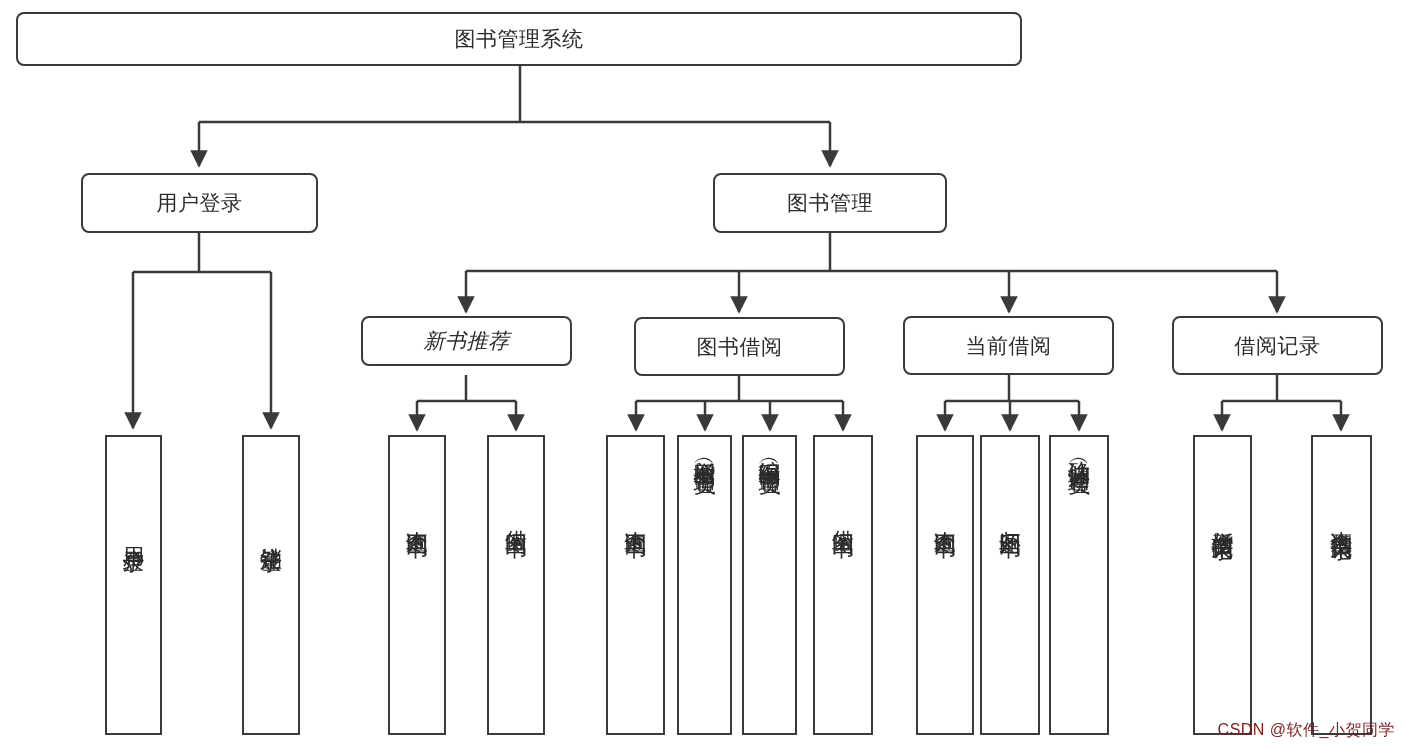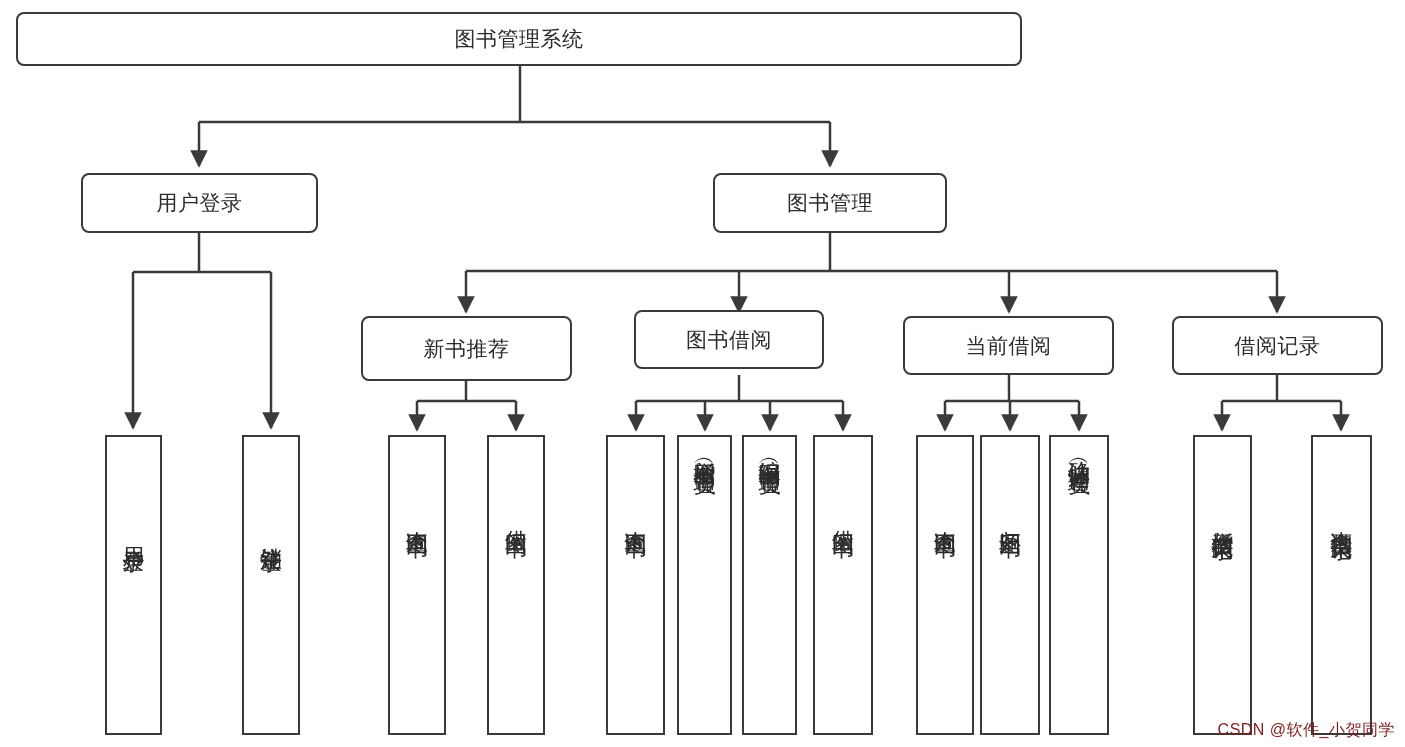--- a/index.html
+++ b/index.html
@@ -135,24 +135,24 @@
     <span>图书管理系统</span>
   </div>
 
   <div class="node node-h" style="left:81px; top:173px; width:237px; height:60px;">
     <span>用户登录</span>
   </div>
   <div class="node node-h" style="left:713px; top:173px; width:234px; height:60px;">
     <span>图书管理</span>
   </div>
 
-  <div class="node node-h" style="left:361px; top:316px; width:211px; height:65px;">
+  <div class="node node-h" style="left:361px; top:316px; width:211px; height:50px;font-style:italic;">
     <span>新书推荐</span>
   </div>
-  <div class="node node-h" style="left:634px; top:310px; width:190px; height:59px;">
+  <div class="node node-h" style="left:634px; top:317px; width:211px; height:59px;">
     <span>图书借阅</span>
   </div>
   <div class="node node-h" style="left:903px; top:316px; width:211px; height:59px;">
     <span>当前借阅</span>
   </div>
   <div class="node node-h" style="left:1172px; top:316px; width:211px; height:59px;">
     <span>借阅记录</span>
   </div>
 
   <div class="node node-leaf leaf-low" style="left:105px; top:435px; width:57px; height:300px;">

